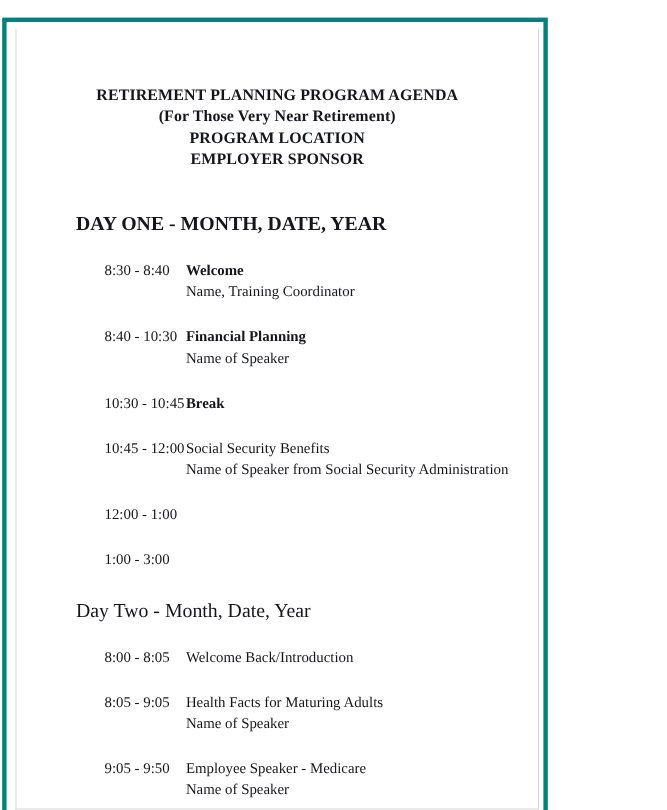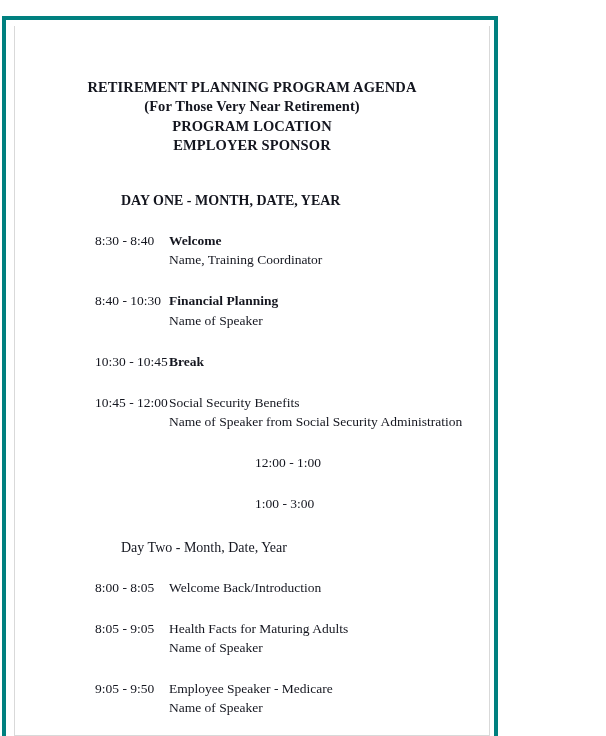--- a/index.html
+++ b/index.html
@@ -56,42 +56,41 @@
   }
   .doc-header .hline {
     font-weight: bold;
     font-size: 14.5px;
     letter-spacing: 0.1px;
     white-space: nowrap;
   }
 
   
   .day-heading {
-    font-size: 14px;
-    margin-left: 106px;
+    font-size: 18px;
+    margin-left: 54px;
     white-space: nowrap;
   }
   .day-heading.bold { font-weight: bold; }
 
   #day-one-heading { margin-top: 38px; }
   #day-two-heading { margin-top: 26px; }
 
   
   .agenda-list {
     margin: 0;
     padding: 0;
     list-style: none;
   }
   .agenda-row {
     display: flex;
     align-items: flex-start;
     margin-top: 22px;
     font-size: 13.5px;
     line-height: 1.42;
-    justify-content: center;
   }
   .agenda-row .time {
     width: 74px;
     flex: 0 0 74px;
     margin-left: 80px;
     white-space: nowrap;
   }
   .agenda-row .detail {
     flex: 1 1 auto;
     min-width: 0;

